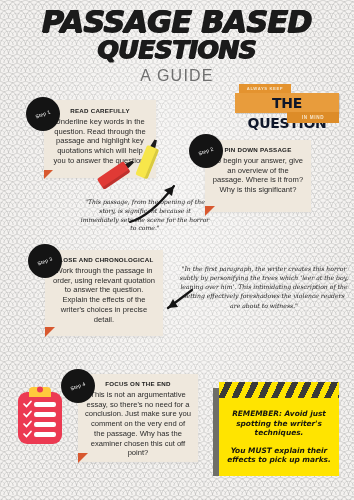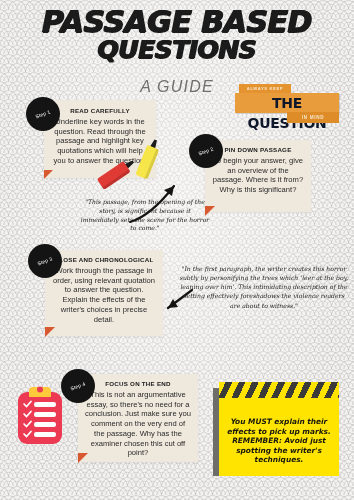--- a/index.html
+++ b/index.html
@@ -31,22 +31,21 @@
     font-weight:bold;font-style:italic;
     color:#1b1b1b;letter-spacing:-0.5px;
     line-height:.92;
     text-shadow:0.8px 0 0 #1b1b1b, -0.8px 0 0 #1b1b1b, 0 .6px 0 #1b1b1b;
   }
   .title-l1{font-size:30px;}
   .title-l2{font-size:25px;margin-top:2px;}
   .subtitle{
     font-family:"Liberation Sans", sans-serif;
     font-size:16px;color:#6f6f6f;letter-spacing:1.2px;
-    margin-top:17px;
-    font-style:italic;
+    margin-top:6px;
   }
 
   
   .badge{position:absolute;left:235px;top:84px;width:108px;height:42px;}
   .badge .b-top{position:absolute;left:4px;top:0;width:52px;height:10px;background:#e4932f;}
   .badge .b-top span{display:block;color:#f6e4c9;font-size:4.2px;letter-spacing:.6px;text-align:center;line-height:10px;font-weight:bold;}
   .badge .b-mid{position:absolute;left:0;top:9px;width:104px;height:20px;background:#e89c3c;box-shadow:1px 1px 0 rgba(0,0,0,.12);}
   .badge .b-mid span{display:block;color:#0f172a;font-size:14px;font-weight:bold;letter-spacing:-.3px;text-align:center;line-height:20px;font-family:"DejaVu Sans",sans-serif;}
   .badge .b-bot{position:absolute;left:52px;top:28px;width:52px;height:11px;background:#dd8c28;}
   .badge .b-bot span{display:block;color:#f6e4c9;font-size:4.6px;letter-spacing:.7px;text-align:center;line-height:11px;font-weight:bold;}
@@ -226,18 +225,18 @@
     <path d="M10 21 l2.5 2.6 L17 18.5" stroke="#ffffff" stroke-width="1.7" fill="none" stroke-linecap="round"></path>
     <path d="M10 31 l2.5 2.6 L17 28.5" stroke="#ffffff" stroke-width="1.7" fill="none" stroke-linecap="round"></path>
     <path d="M10 41 l2.5 2.6 L17 38.5" stroke="#ffffff" stroke-width="1.7" fill="none" stroke-linecap="round"></path>
     <path d="M10 51 l2.5 2.6 L17 48.5" stroke="#ffffff" stroke-width="1.7" fill="none" stroke-linecap="round"></path>
   </svg>
 
   <div id="remember">
     <div class="shadow"></div>
     <div class="stripes"></div>
     <div class="body">
+      <div class="r-line">REMEMBER: Avoid just spotting the writer's techniques.</div>
       <div class="r-line second">You MUST explain their effects to pick up marks.</div>
-      <div class="r-line">REMEMBER: Avoid just spotting the writer's techniques.</div>
     </div>
   </div>
 
 </div>
 
 </body></html>

